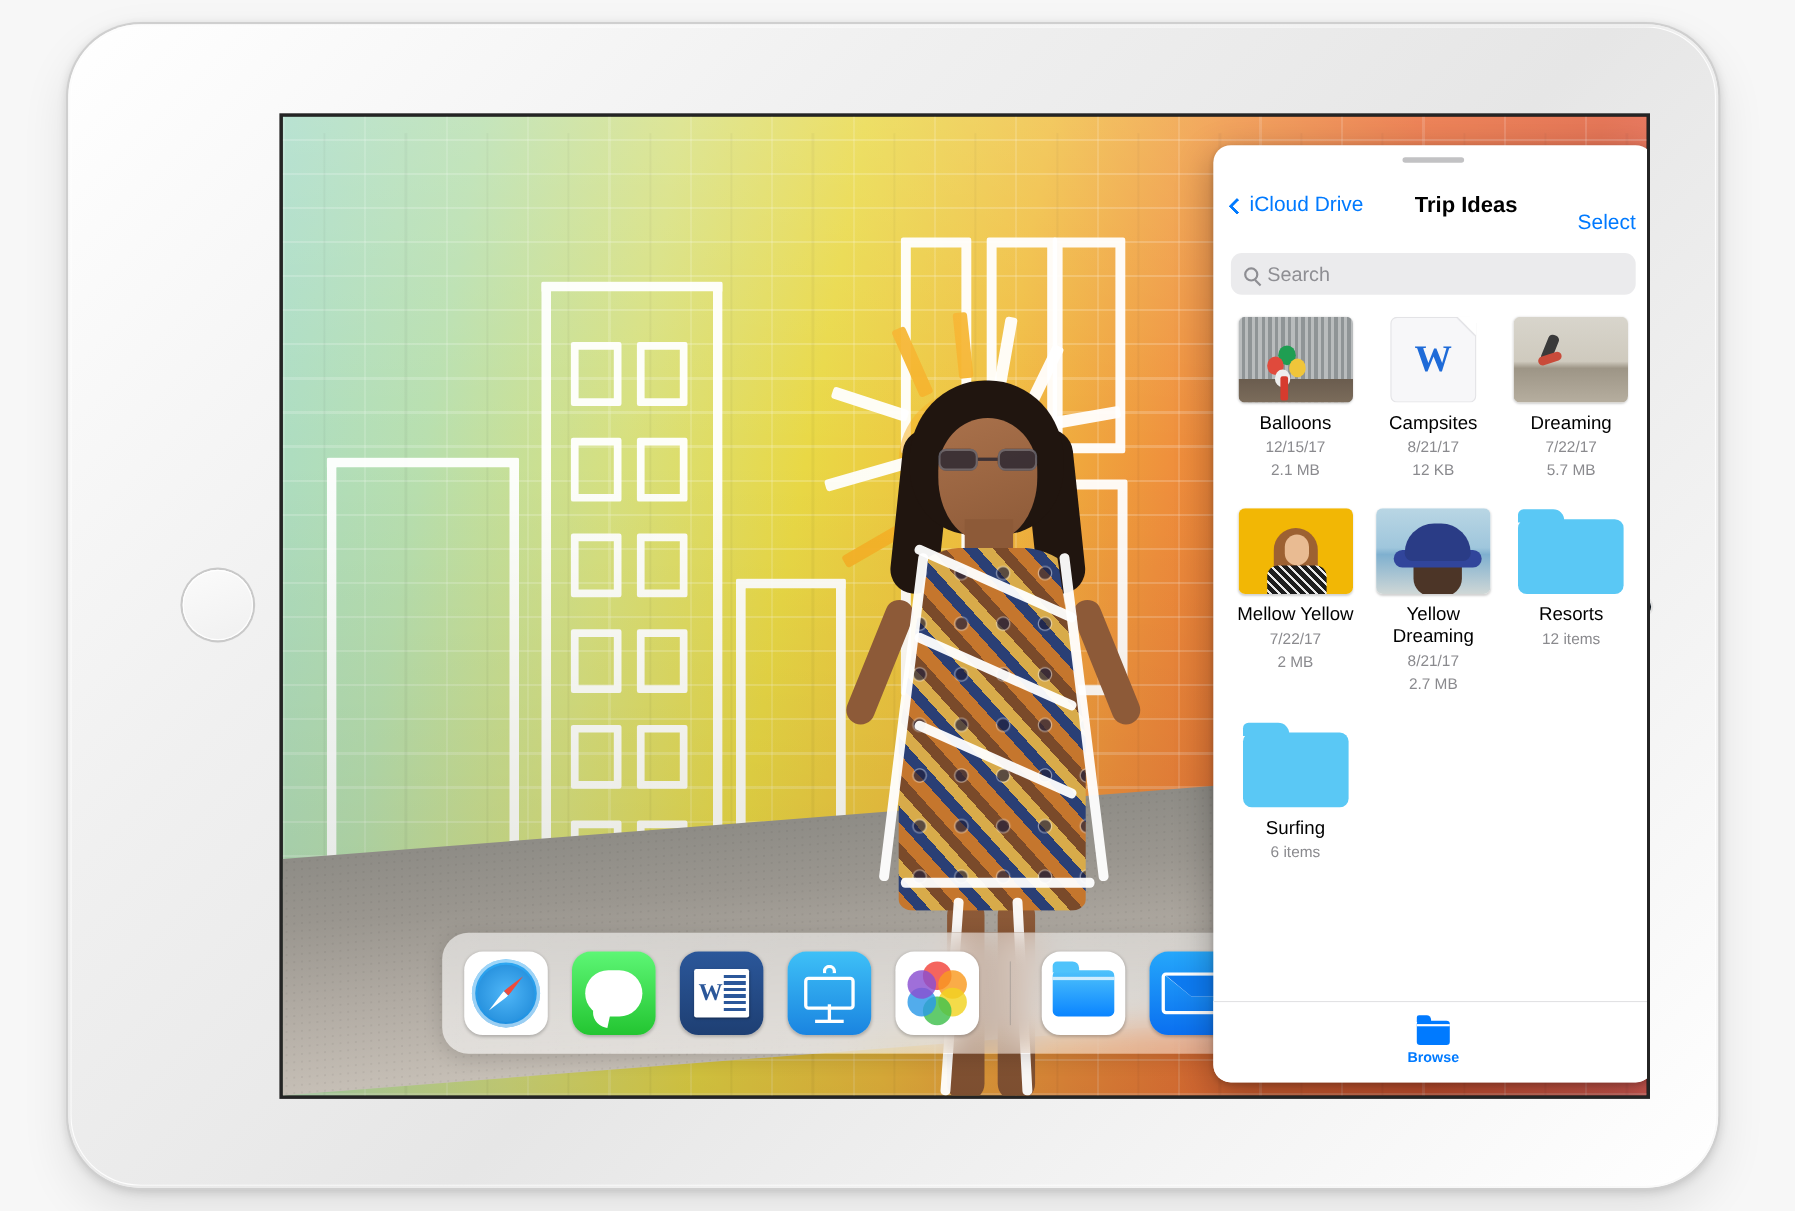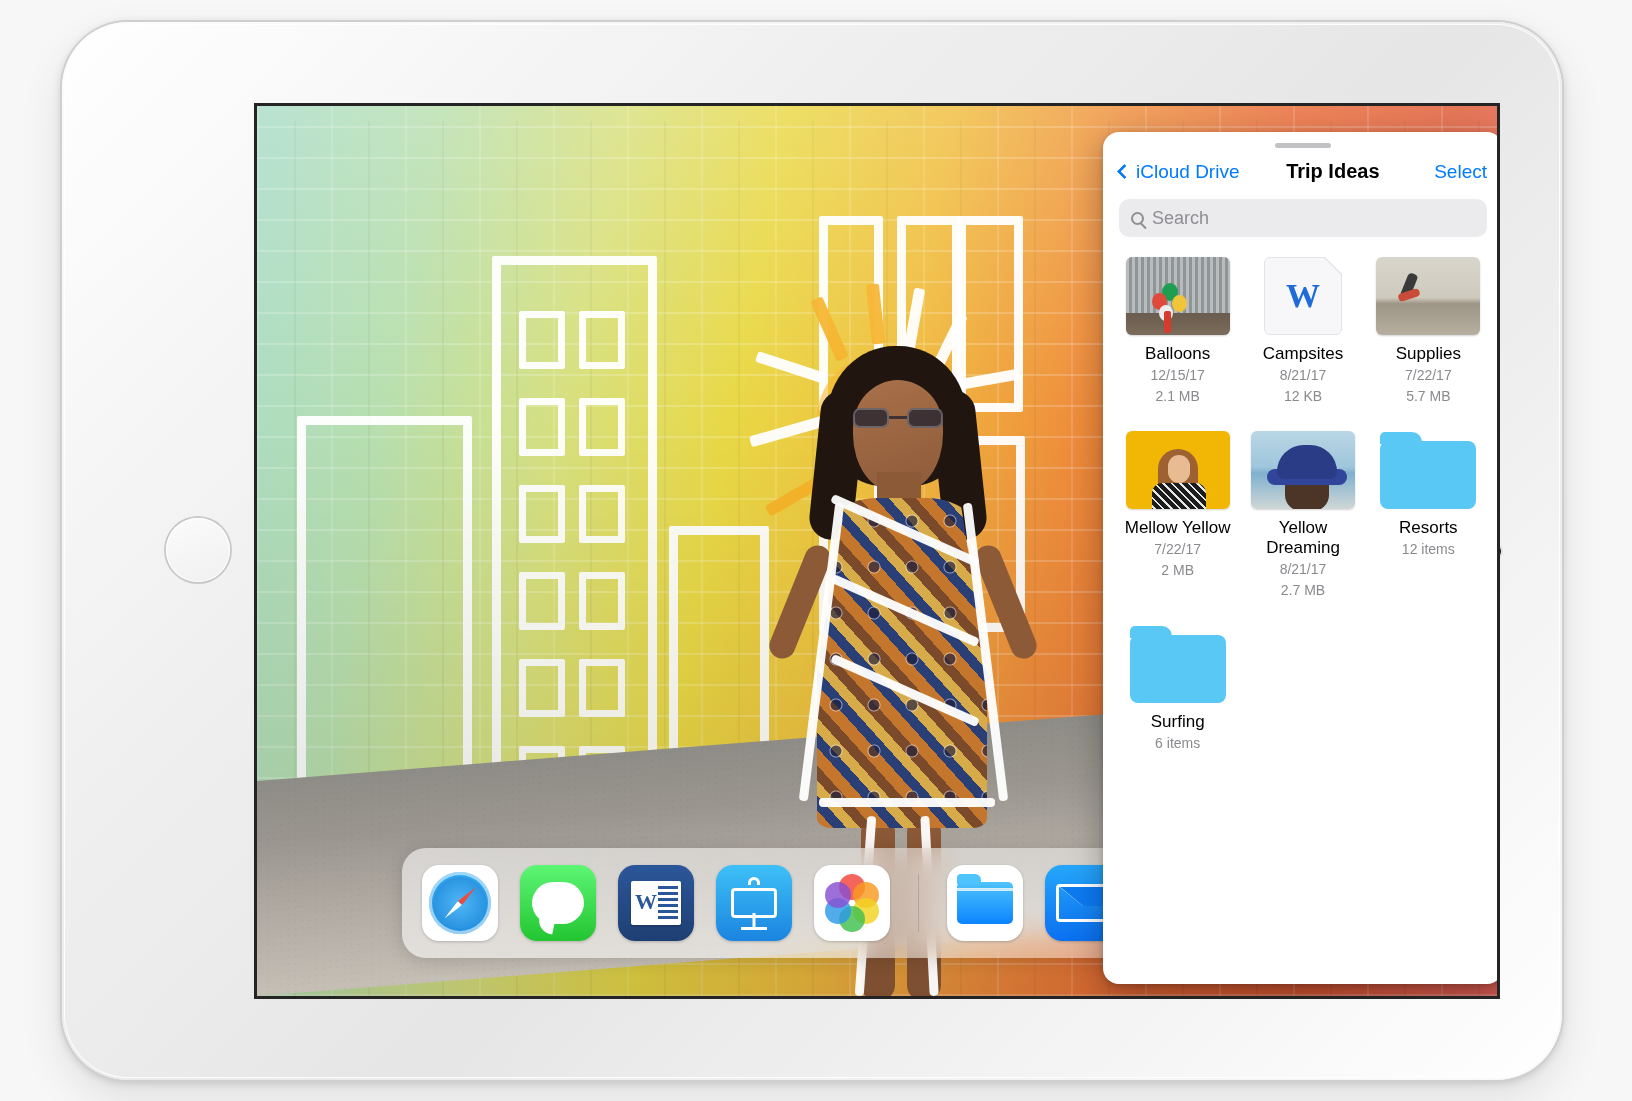--- a/index.html
+++ b/index.html
@@ -267,21 +267,21 @@
   }
   .grabber{ width:56px;height:5px;border-radius:3px;background:#c2c2c4;margin:11px auto 0; }
 
   .pnav{ display:flex; align-items:center; padding:12px 16px 6px; }
   .pnav .back{ display:flex;align-items:center; color:#007aff; font-size:19px; cursor:pointer; }
   .pnav .chev{
     width:11px;height:11px;border-left:3px solid #007aff;border-bottom:3px solid #007aff;
     transform:rotate(45deg); margin-right:6px; border-radius:1px;
   }
   .pnav .ptitle{ flex:1; text-align:center; font-size:20px; font-weight:700; color:#000; margin-left:-8px;}
-  .pnav .select{ color:#007aff; font-size:19px; }
+  .pnav .select{ color:#007aff; font-size:19px;margin-top:32px; }
 
   .searchbar{
     margin:10px 16px 0; height:38px; background:#ebebed; border-radius:10px;
     display:flex; align-items:center; padding:0 12px; gap:8px; color:#8e8e93;
   }
   .searchbar .mag{
     width:13px;height:13px;border:2px solid #8e8e93;border-radius:50%;position:relative;flex:0 0 auto;
   }
   .searchbar .mag:after{content:"";position:absolute;right:-5px;bottom:-4px;width:7px;height:2px;
     background:#8e8e93;transform:rotate(45deg);}
@@ -542,21 +542,21 @@
           </div>
 
           <div class="cell">
             <div class="thumb">
               <div class="ph-dancing">
                 <i style="left:28px;top:16px;width:10px;height:26px;background:#3a3a3a;transform:rotate(22deg);border-radius:4px;"></i>
                 <i style="left:22px;top:34px;width:22px;height:8px;background:#c94b3a;border-radius:4px;transform:rotate(-18deg);"></i>
                 <i style="left:0;bottom:0;width:104px;height:22px;background:#8c8madd;"></i>
               </div>
             </div>
-            <div class="name">Supplies</div>
+            <div class="name">Dreaming</div>
             <div class="meta">7/22/17</div>
             <div class="meta">5.7 MB</div>
           </div>
 
           <div class="cell">
             <div class="thumb">
               <div class="ph-mellow">
                   <div class="hair"></div>
                   <div class="face"></div>
                   <div class="body"></div>
@@ -592,17 +592,23 @@
           <div class="cell">
             <div class="thumb folder">
                 <div class="fold-ic"></div>
               </div>
             <div class="name">Surfing</div>
             <div class="meta">6 items</div>
           </div>
 
         </div>
 
+        <div class="tabbar">
+          <div class="tab">
+            <span class="fic"></span>
+            <span class="tlabel">Browse</span>
+          </div>
+        </div>
       </div>
 
     </div>
   </div>
 </div>
 
 </body></html>

